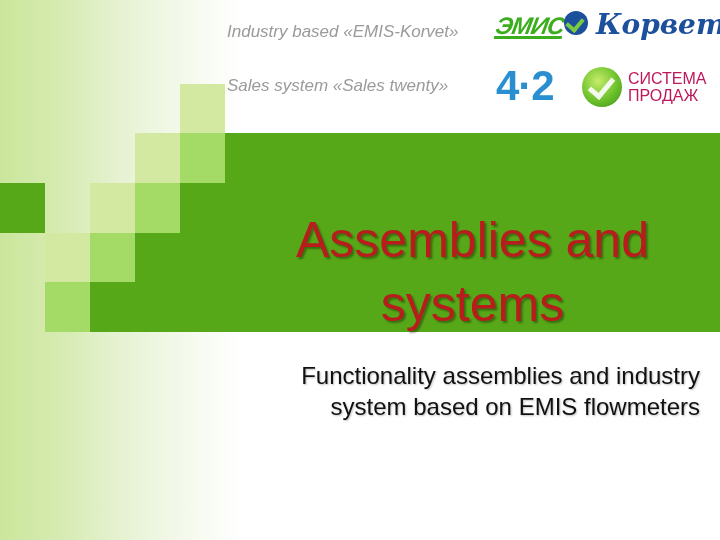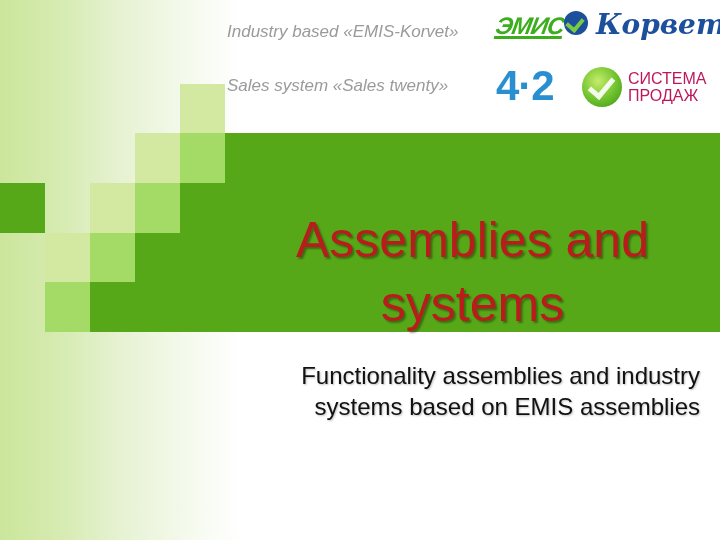--- a/index.html
+++ b/index.html
@@ -62,13 +62,13 @@
 <div class="logo-420">
   <span class="digits">4·2</span>
   <span class="ball"></span>
   <div class="words">
     <div>СИСТЕМА</div>
     <div>ПРОДАЖ</div>
   </div>
 </div>
 
 <div class="title">Assemblies and systems</div>
-<div class="subtitle">Functionality assemblies and industry systems based on EMIS assemblies</div>
+<div class="subtitle">Functionality assemblies and industry system based on EMIS flowmeters</div>
 
 </body></html>

